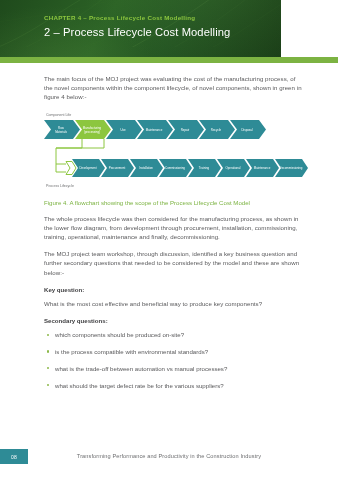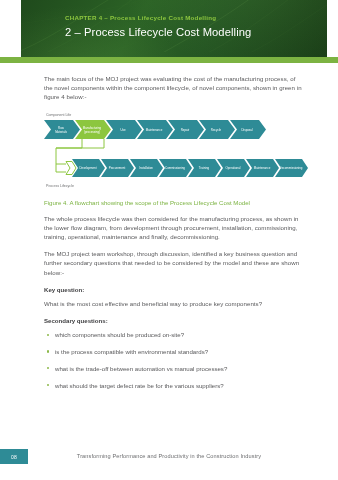--- a/index.html
+++ b/index.html
@@ -7,28 +7,27 @@
   body {
     font-family:"Liberation Sans", sans-serif;
     background:#ffffff;
     position:relative;
     overflow:hidden;
   }
 
   
   .header {
     position:relative;
-    width:306px;
+    width:281px;
     height:57px;
     background:
       radial-gradient(ellipse 150px 90px at 18% 120%, rgba(120,180,80,.16), transparent 70%),
       radial-gradient(ellipse 200px 120px at 78% -30%, rgba(110,170,75,.12), transparent 70%),
       linear-gradient(118deg,#1f4a1c 0%, #2c6326 38%, #255623 62%, #1b3f18 100%);
     overflow:hidden;
-    margin-left:21px;
   }
   .veins { position:absolute; inset:0; opacity:.30; }
   .header-text { position:absolute; left:44px; top:14px; right:10px; }
   .chapter {
     font-size:6.2px;
     letter-spacing:.25px;
     color:#8cc63f;
     font-weight:600;
     white-space:nowrap;
   }

